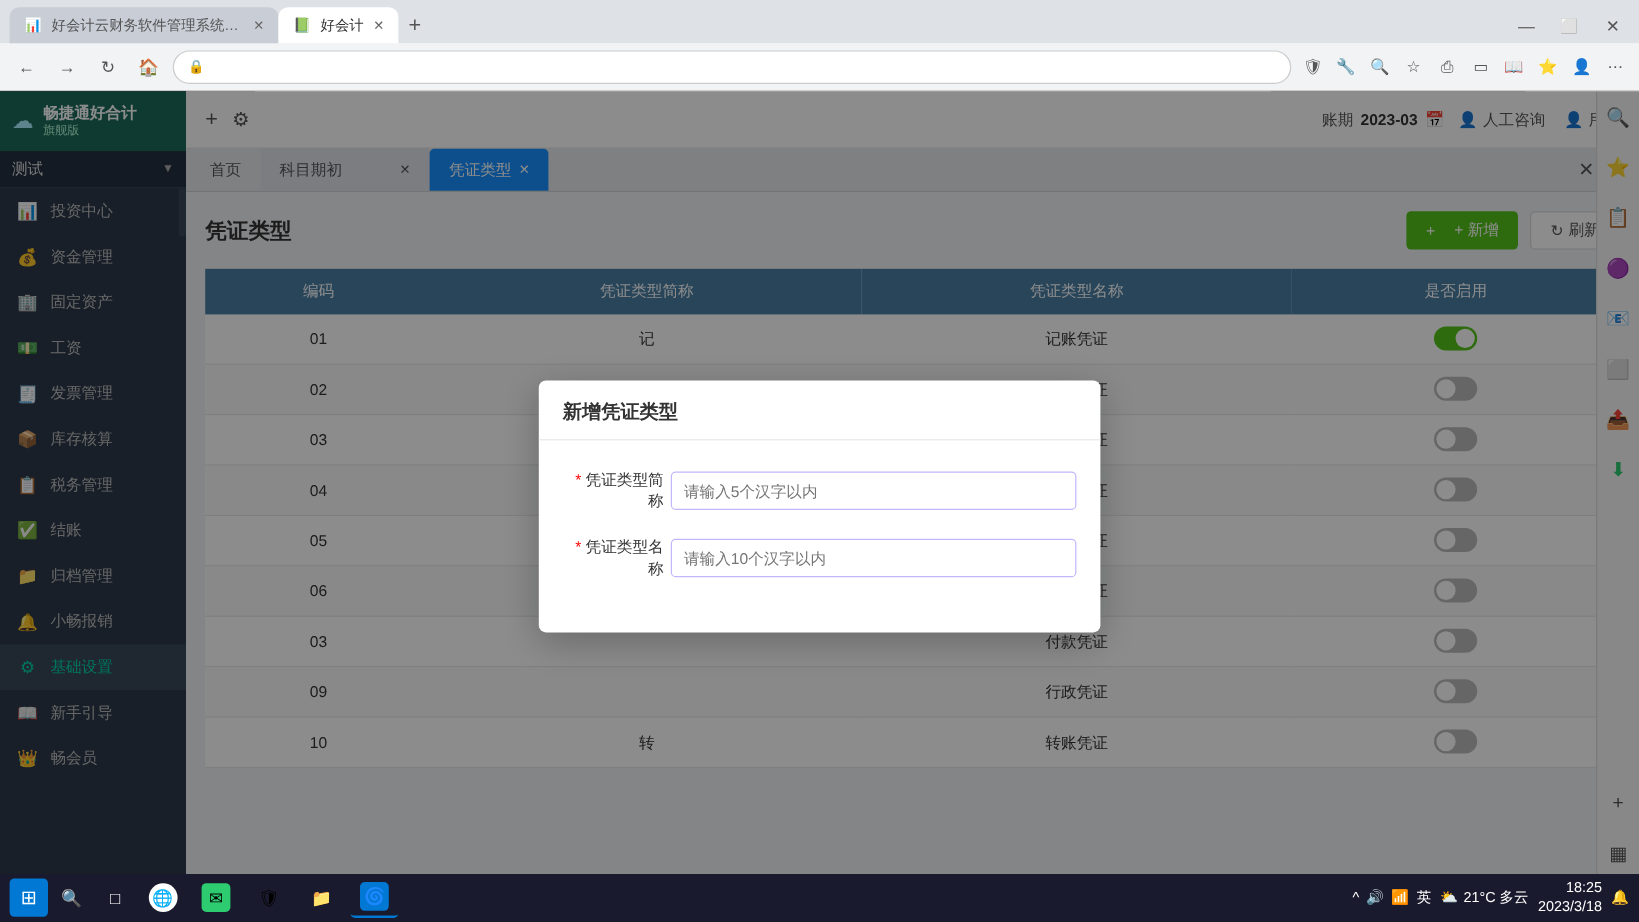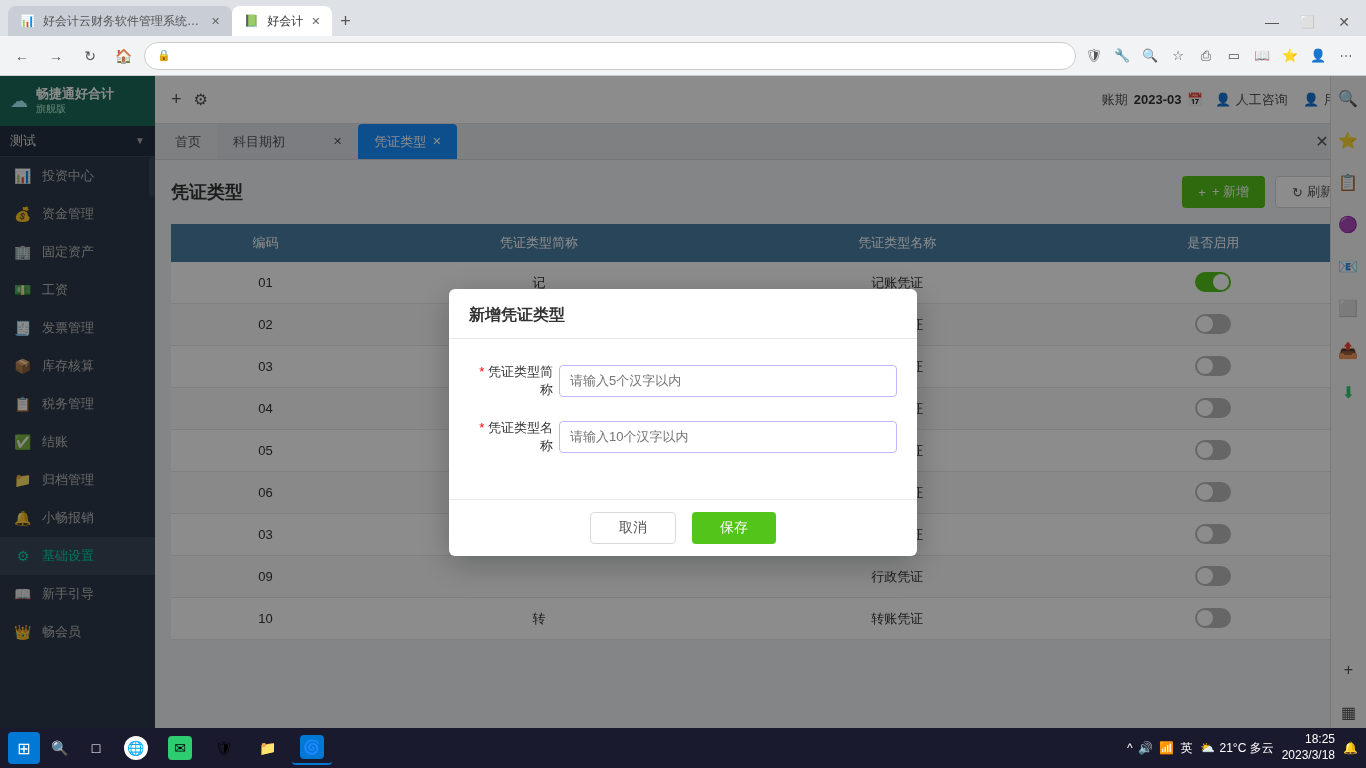--- a/index.html
+++ b/index.html
@@ -274,21 +274,21 @@
         <div class="tab-expand-btn" style="font-size:16px;">⤢</div>
       </div>
     </div>
 
     <div class="content-area">
       <div class="page-header">
         <h1 class="page-title">凭证类型</h1>
         <div class="header-actions">
           <button class="btn-primary">
             <span>+</span>
-            <span style="margin-left:2px;">+ 新增</span>
+            <span style="margin-left:12px;">+ 新增</span>
           </button>
           <button class="btn-default">
             <span>↻</span>
             <span>刷新</span>
           </button>
         </div>
       </div>
 
       <table class="data-table">
         <thead>
@@ -408,28 +408,20 @@
         </label>
         <input class="form-input" type="text" placeholder="请输入5个汉字以内" style="">
       </div>
       <div class="form-row">
         <label class="form-label" style="position: relative;">
           <span>凭证类型名称</span>
         </label>
         <input class="form-input" type="text" placeholder="请输入10个汉字以内" style="">
       </div>
     </div>
-    <div class="dialog-footer">
-      <button class="btn-cancel">
-        <span>取消</span>
-      </button>
-      <button class="btn-save">
-        <span>保存</span>
-      </button>
-    </div>
   </div>
 </div>
 
 <div class="taskbar" style="position:fixed;bottom:0;left:0;right:0;z-index:200;">
   <div class="taskbar-start">⊞</div>
   <div class="taskbar-btn">🔍</div>
   <div class="taskbar-btn">□</div>
   <div class="taskbar-app">
     <div class="taskbar-app-icon" style="background:#fff;border-radius:50%;">
       <span style="font-size:14px;">🌐</span>

